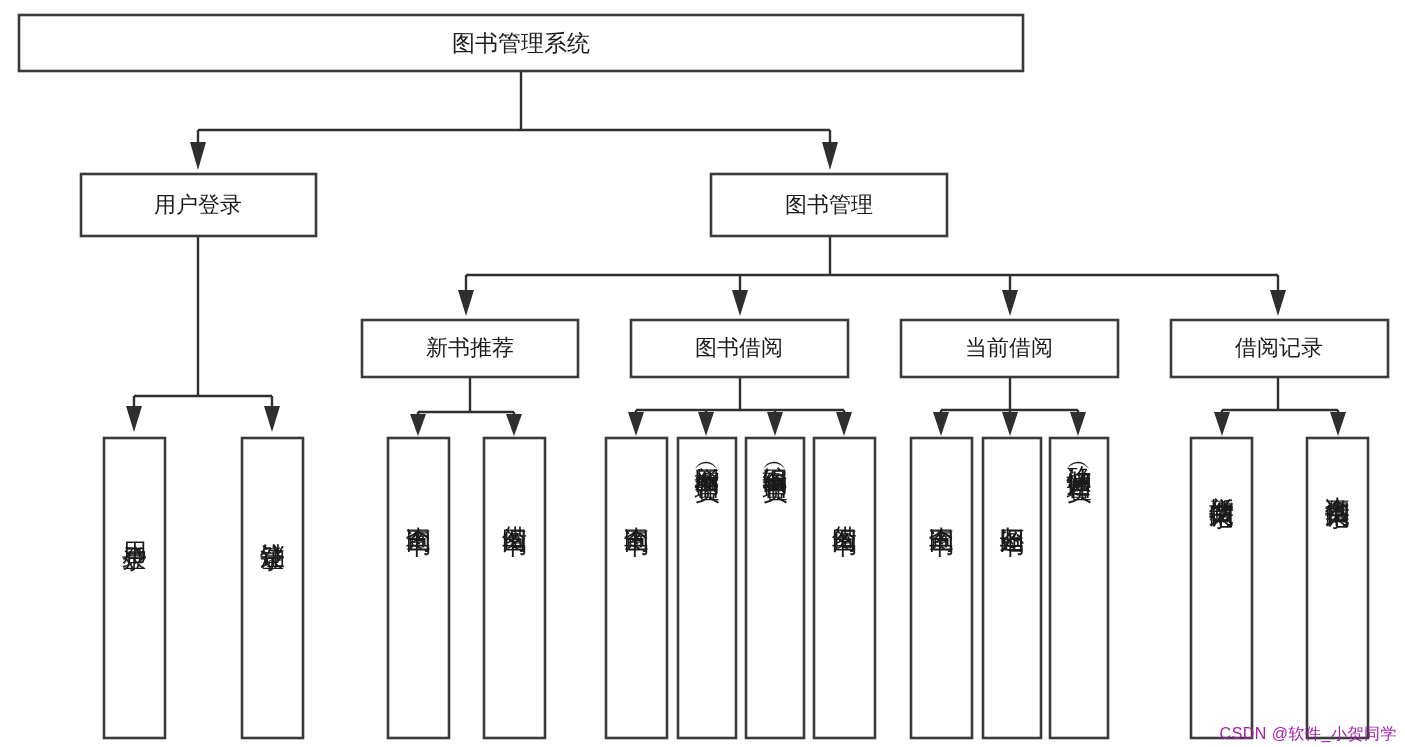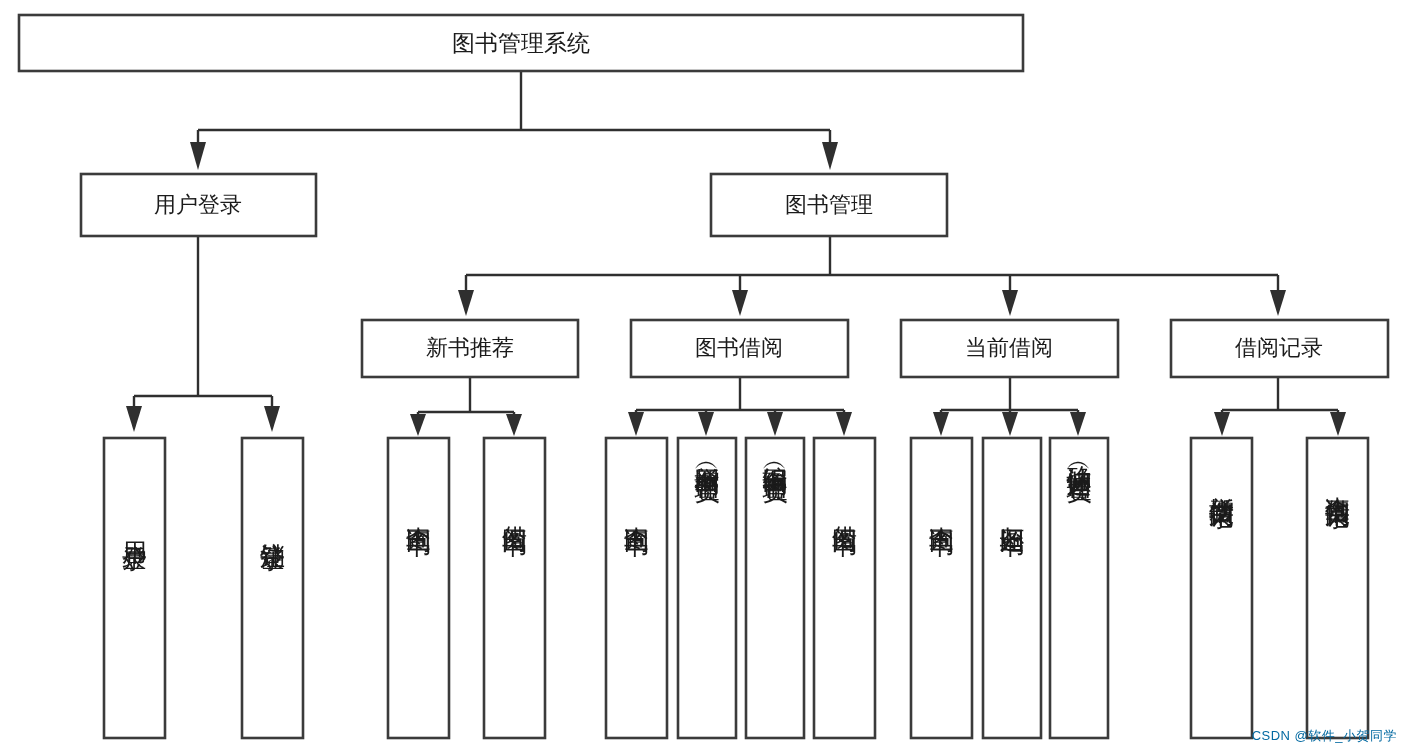--- a/index.html
+++ b/index.html
@@ -67,22 +67,22 @@
     color: #1b1b1b;
     letter-spacing: 2px;
     white-space: nowrap;
     -webkit-font-feature-settings: normal;
   }
   .watermark {
     position: absolute;
     right: 8px;
     bottom: 6px;
     font-family: "Liberation Sans", "DejaVu Sans", sans-serif;
-    font-size: 13px;
-    color: #0369a1;
+    font-size: 16px;
+    color: #a21caf;
     letter-spacing: 0.5px;
     white-space: nowrap;
   }
 </style>
 </head>
 <body>
 
 <div id="diagram-root">
 
   <svg class="diagram" viewBox="0 0 1405 747" xmlns="http://www.w3.org/2000/svg">

